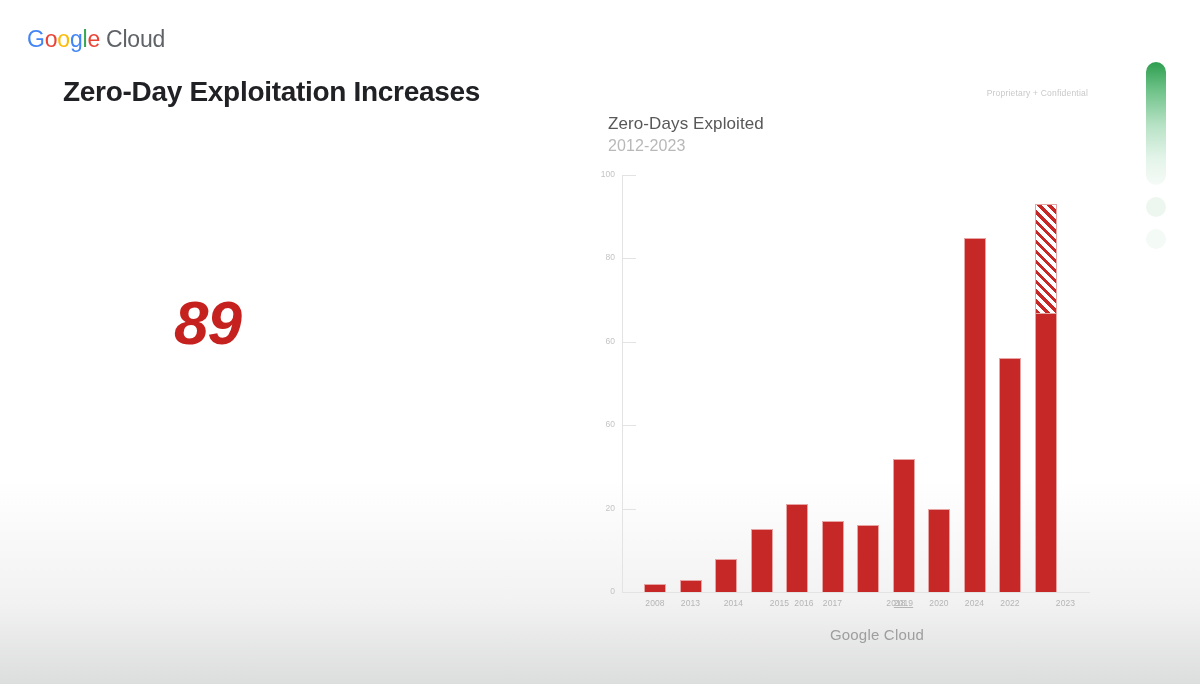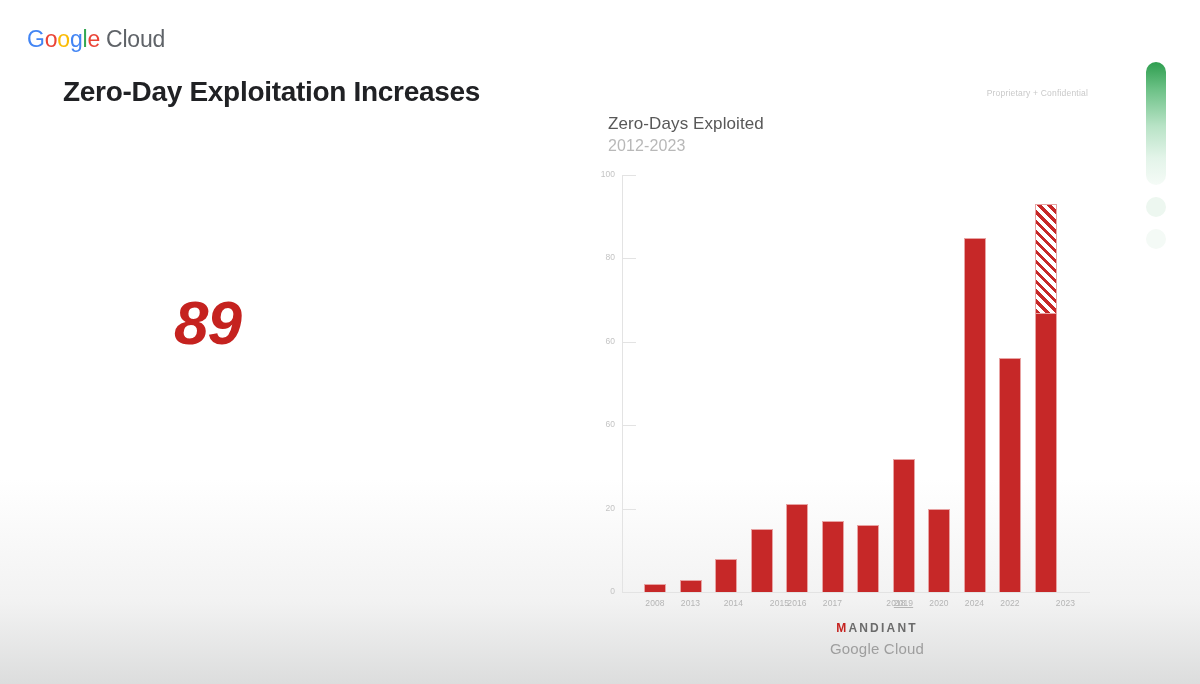--- a/index.html
+++ b/index.html
@@ -329,33 +329,32 @@
           <div class="bar-slot" style="left: 390.5px;">
             <div class="bar" style="height: 279.39px;"></div>
             <div class="bar-hatch" style="bottom: 279.39px; height: 108.42px;"></div>
           </div>
         </div>
       <div id="x-labels">
           <div class="x-label" style="left: 16px;">2008</div>
           <div class="x-label" style="left: 51.5px;">2013</div>
           <div class="x-label" style="left: 87px; text-align: right;">2014</div>
           <div class="x-label" style="left: 122.5px; margin-left: 18px;">2015</div>
-          <div class="x-label" style="left: 158px; text-align: center;">2016</div>
+          <div class="x-label" style="left: 165px; text-align: center;">2016</div>
           <div class="x-label" style="left: 193.5px;">2017</div>
           <div class="x-label" style="left: 229px; margin-left: 28px;">2018</div>
           <div class="x-label" style="left: 264.5px; text-decoration: underline;">2019</div>
           <div class="x-label" style="left: 300px; text-align: center;">2020</div>
           <div class="x-label" style="left: 335.5px;">2024</div>
           <div class="x-label" style="left: 371px;">2022</div>
           <div class="x-label" style="left: 406.5px; margin-left: 20px;">2023</div>
         </div>
     </div>
 
     <div id="chart-footer">
-      <div id="mandiant-mark"><span class="m-red">M</span><span>ANDIANT</span></div>
       <div id="footer-gc">Google Cloud</div>
     </div>
   </div>
 
   <div id="rail">
     <div id="rail-pill"></div>
     <div class="rail-dot" id="rail-dot-1"></div>
     <div class="rail-dot" id="rail-dot-2"></div>
   </div>
 

